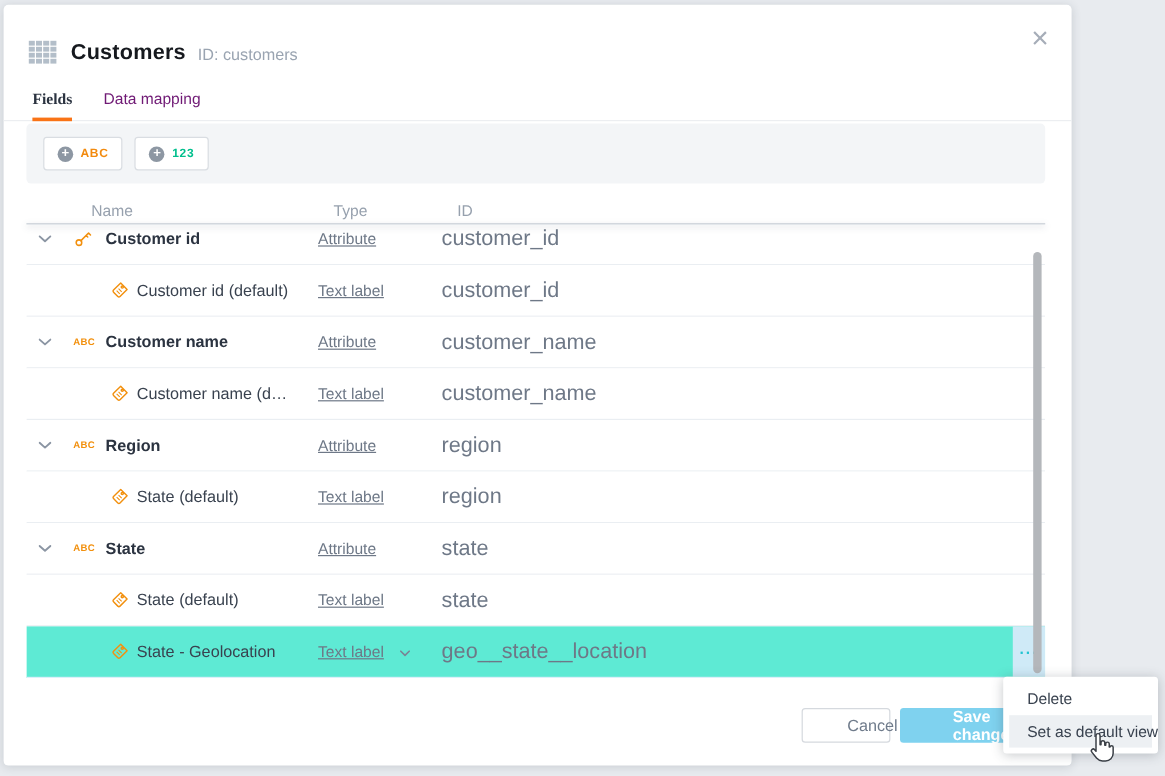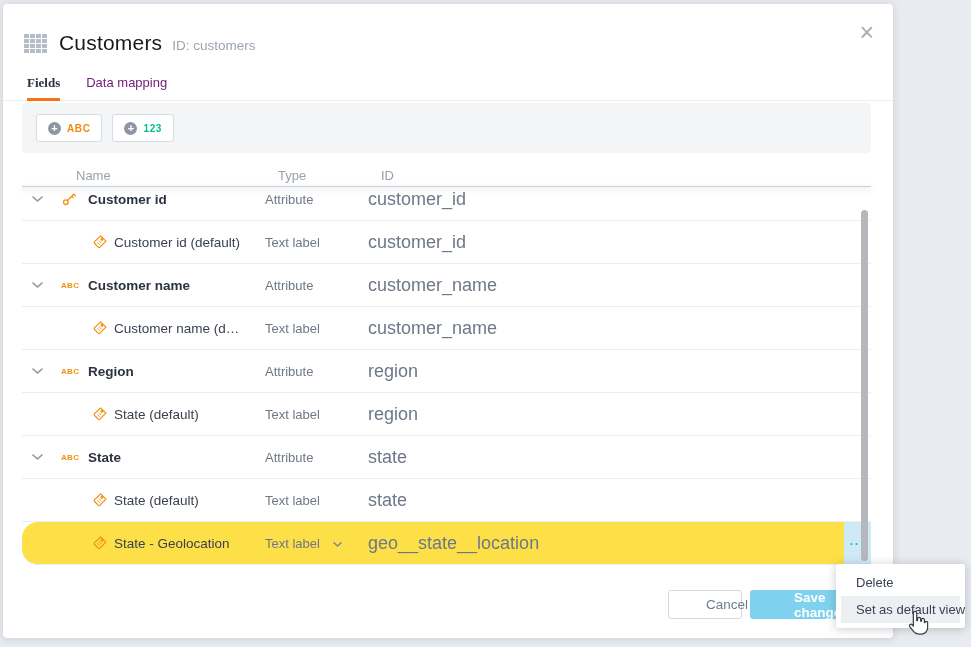--- a/index.html
+++ b/index.html
@@ -7,21 +7,21 @@
   body { font-family:"Liberation Sans", sans-serif; background:#e8ebef; position:relative; }
 
   .modal { position:absolute; left:3px; top:4px; width:890px; height:634px;
            background:#fff; border-radius:4px; box-shadow:0 1px 8px rgba(40,50,60,.16); }
 
   
   .modal-header { position:absolute; left:21px; top:26px; height:26px; display:flex; align-items:center; }
   .table-icon { width:23px; height:19px; display:grid; grid-template-columns:repeat(4,1fr);
                 grid-template-rows:repeat(4,1fr); gap:1px; }
   .table-icon i { background:#b3bec9; }
-  .modal-title { font-size:21px; font-weight:normal; color:#16191e; margin-left:12px; letter-spacing:.2px; }
+  .modal-title { font-size:18px; font-weight:bold; color:#16191e; margin-left:12px; letter-spacing:.2px; }
   .modal-subtitle { font-size:13.5px; color:#9aa4b1; margin-left:10px; position:relative; top:2px; }
   .close-btn { position:absolute; right:19px; top:16px; font-size:25px; color:#a6adb8;
                line-height:1; cursor:pointer; font-weight:300; }
 
   
   .tabs { position:absolute; left:0; right:0; top:66px; padding:0 24px;
           border-bottom:1px solid #eceef1; display:flex; gap:26px; }
   .tab { font-size:13px; color:#701a75; padding:5px 0 7px; cursor:pointer; }
   .tab.active { color:#2b3340; font-weight:bold; border-bottom:3px solid #f97316; margin-bottom:-1px;font-family:Liberation Serif, serif; }
 
@@ -40,31 +40,31 @@
   .thead { position:absolute; left:31px; top:164px; width:849px; height:18px; }
   .thead span { position:absolute; font-size:13px; color:#97a1ae; }
   .th-name { left:42px; } .th-type { left:244px; } .th-id { left:347px; }
   .thead-sep { position:absolute; left:19px; top:182px; width:849px; height:1px;
                background:#c9cfd6; box-shadow:0 2px 5px rgba(110,120,135,.45); z-index:2; }
 
   
   .tbody { position:absolute; left:19px; top:183px; width:849px; height:378px; overflow:hidden; }
   .rows { margin-top:-9px; }
   .row { position:relative; height:43px; border-bottom:1px solid #eaeef2; background:#fff; }
-  .row.selected { background:#fde047; border-bottom-color:#dcf0fa;border-radius:16px; }
+  .row.selected { background:#5eead4; border-bottom-color:#dcf0fa; }
   .c-chev { position:absolute; left:10px; top:50%; transform:translateY(-50%); line-height:0; cursor:pointer; }
   .c-icon { position:absolute; top:50%; transform:translateY(-50%); line-height:0; }
   .c-icon.parent { left:39px; } .c-icon.child { left:70px; }
   .abc-glyph { font-size:8px; font-weight:bold; color:#f2900e; letter-spacing:.3px; line-height:normal; }
   .c-name { position:absolute; top:50%; transform:translateY(-50%); font-size:13.5px; color:#39424f;
             white-space:nowrap; }
   .c-name.parent { left:66px; font-weight:bold; color:#2b3340; }
   .c-name.child { left:92px; }
   .c-type { position:absolute; left:243px; top:50%; transform:translateY(-50%); font-size:13px;
-            color:#6e7887; display:flex; align-items:flex-start; gap:13px; cursor:default; }
+            color:#6e7887; display:flex; align-items:flex-start; gap:13px; cursor:default;text-decoration:underline; }
   .c-id { position:absolute; left:346px; top:50%; transform:translateY(-50%); font-size:18px; color:#6e7887; }
   .ellipsis-btn { position:absolute; right:0; top:0; bottom:0; width:27px; background:#cfeaf7;
                   color:#21c3d1; display:flex; align-items:center; justify-content:center;
                   font-size:13px; font-weight:bold; letter-spacing:1px; cursor:pointer; }
 
   .scrollbar-thumb { position:absolute; left:858px; top:206px; width:7px; height:351px;
                      background:#b4b7bb; border-radius:4px; z-index:3; cursor:pointer; }
 
   
   .btn { position:absolute; height:29px; border-radius:3px; font-size:13.5px; display:flex;

